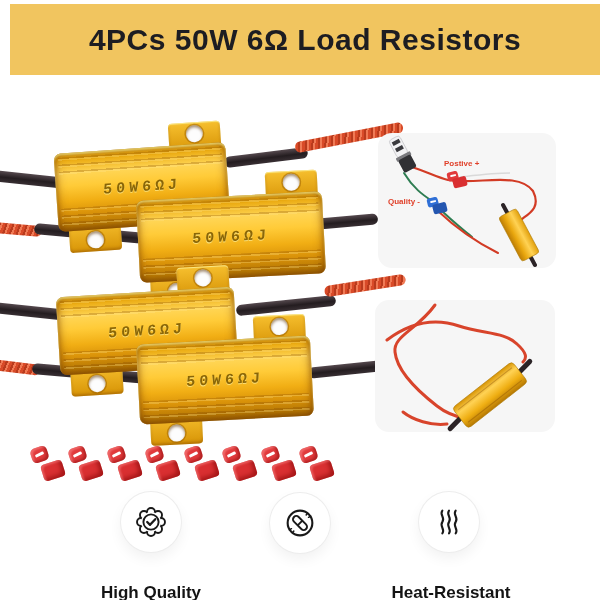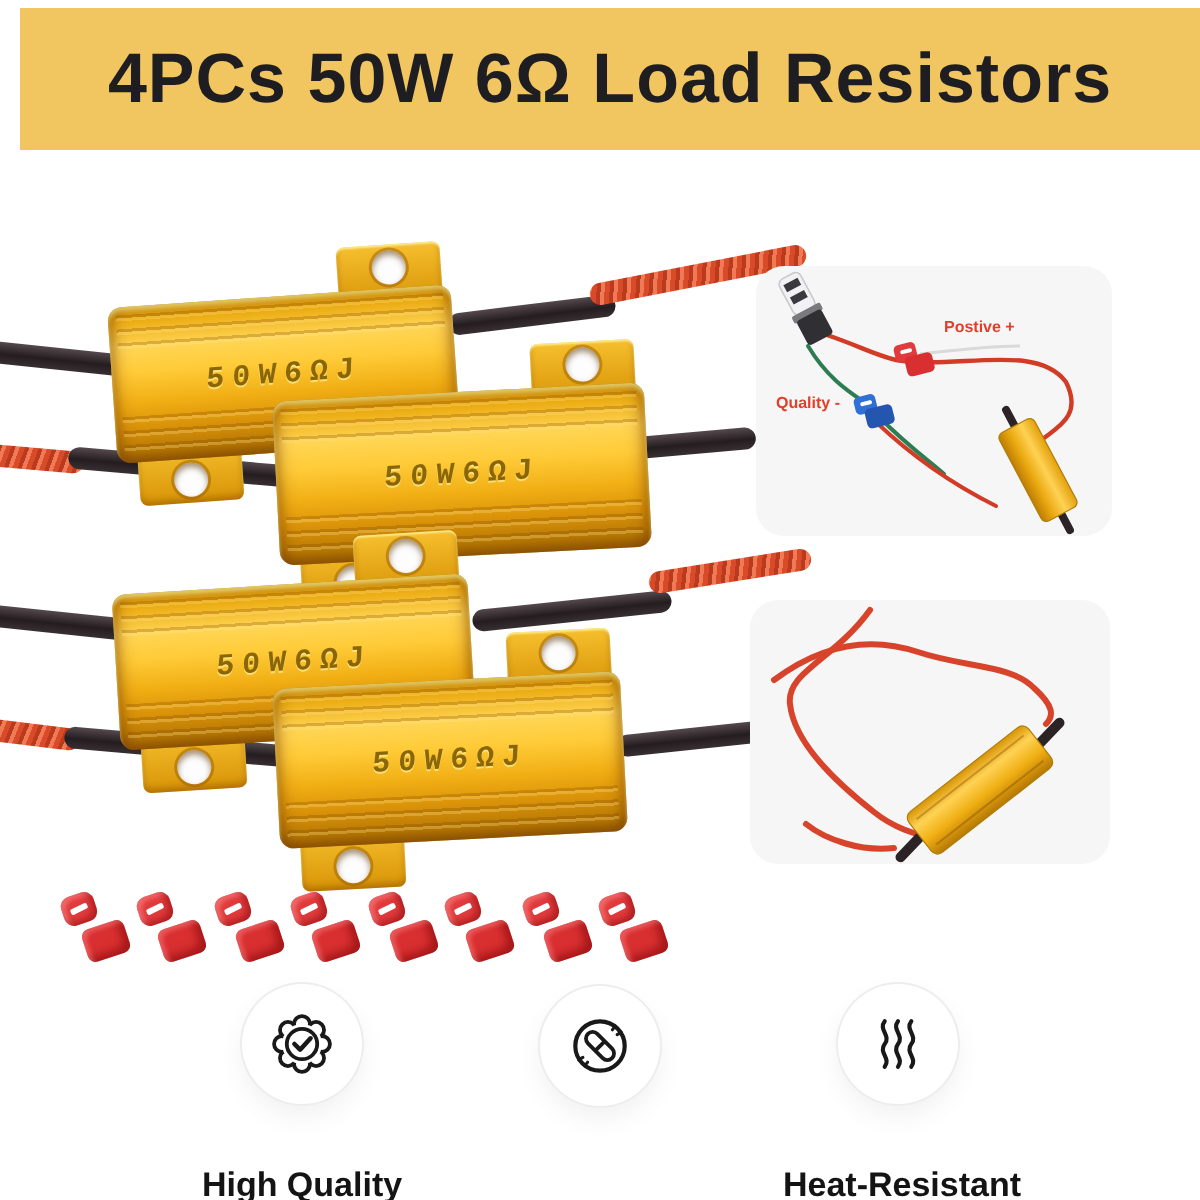--- a/index.html
+++ b/index.html
@@ -2,21 +2,21 @@
 <html><head>
 <meta charset="utf-8">
 <style>
   html,body{margin:0;padding:0;background:#fff;}
   .canvas{position:relative;width:600px;height:600px;background:#ffffff;overflow:hidden;
           font-family:"Liberation Sans",sans-serif;}
 
   
   .banner{position:absolute;left:10px;top:4px;right:0;height:71px;background:#F1C55F;
           display:flex;align-items:center;justify-content:center;}
-  .banner h1{margin:0;font-size:35px;font-weight:700;color:#1D1D22;letter-spacing:.5px;}
+  .banner h1{margin:0;font-size:30px;font-weight:700;color:#1D1D22;letter-spacing:.5px;}
 
   
   .resistor{position:absolute;transform-origin:center;}
   .r-body{position:relative;width:100%;height:100%;border-radius:7px;z-index:1;
     background:linear-gradient(180deg,#c8860a 0%,#eaa90f 8%,#ffd554 26%,#ffcb38 42%,
                #f1ae14 62%,#d99209 78%,#b97a05 92%,#a86e04 100%);
     box-shadow:inset 0 2px 2px rgba(255,255,160,.6), inset 0 -3px 5px rgba(120,60,0,.45),
                inset 5px 0 8px -3px rgba(120,60,0,.5), inset -5px 0 8px -3px rgba(120,60,0,.5);
     display:flex;align-items:center;justify-content:center;}
   .fins-top,.fins-bottom{position:absolute;left:4px;right:4px;height:24%;
@@ -178,21 +178,21 @@
         <rect x="54" y="71" width="14" height="10" rx="2.5" fill="#2456b0"></rect>
         <rect x="53" y="67" width="6" height="2" rx="1" fill="#fff"></rect>
       </g>
 
       <g transform="translate(141,102) rotate(62)">
         <line x1="-24" y1="0" x2="-34" y2="0" stroke="#2b2326" stroke-width="4" stroke-linecap="round"></line>
         <line x1="24" y1="0" x2="34" y2="0" stroke="#2b2326" stroke-width="4" stroke-linecap="round"></line>
         <rect x="-25" y="-10" width="50" height="20" rx="3" fill="url(#gold1)" stroke="#b07c08" stroke-width="0.6"></rect>
       </g>
     </svg>
-    <span class="inset-label" style="left:62px;top:26px;padding-left:32px;">Postive +</span>
+    <span class="inset-label" style="left:34px;top:26px;padding-left:32px;">Postive +</span>
     <span class="inset-label" style="left:10px;top:64px;">Quality -</span>
   </div>
 
   <div class="inset" style="left:375px;top:300px;width:180px;height:132px;">
     <svg width="180" height="132" viewBox="0 0 180 132">
       <defs>
         <linearGradient id="gold2" x1="0" y1="0" x2="0" y2="1">
           <stop offset="0" stop-color="#d79406"></stop>
             <stop offset=".3" stop-color="#ffd254"></stop>
           <stop offset=".65" stop-color="#efae12"></stop>

